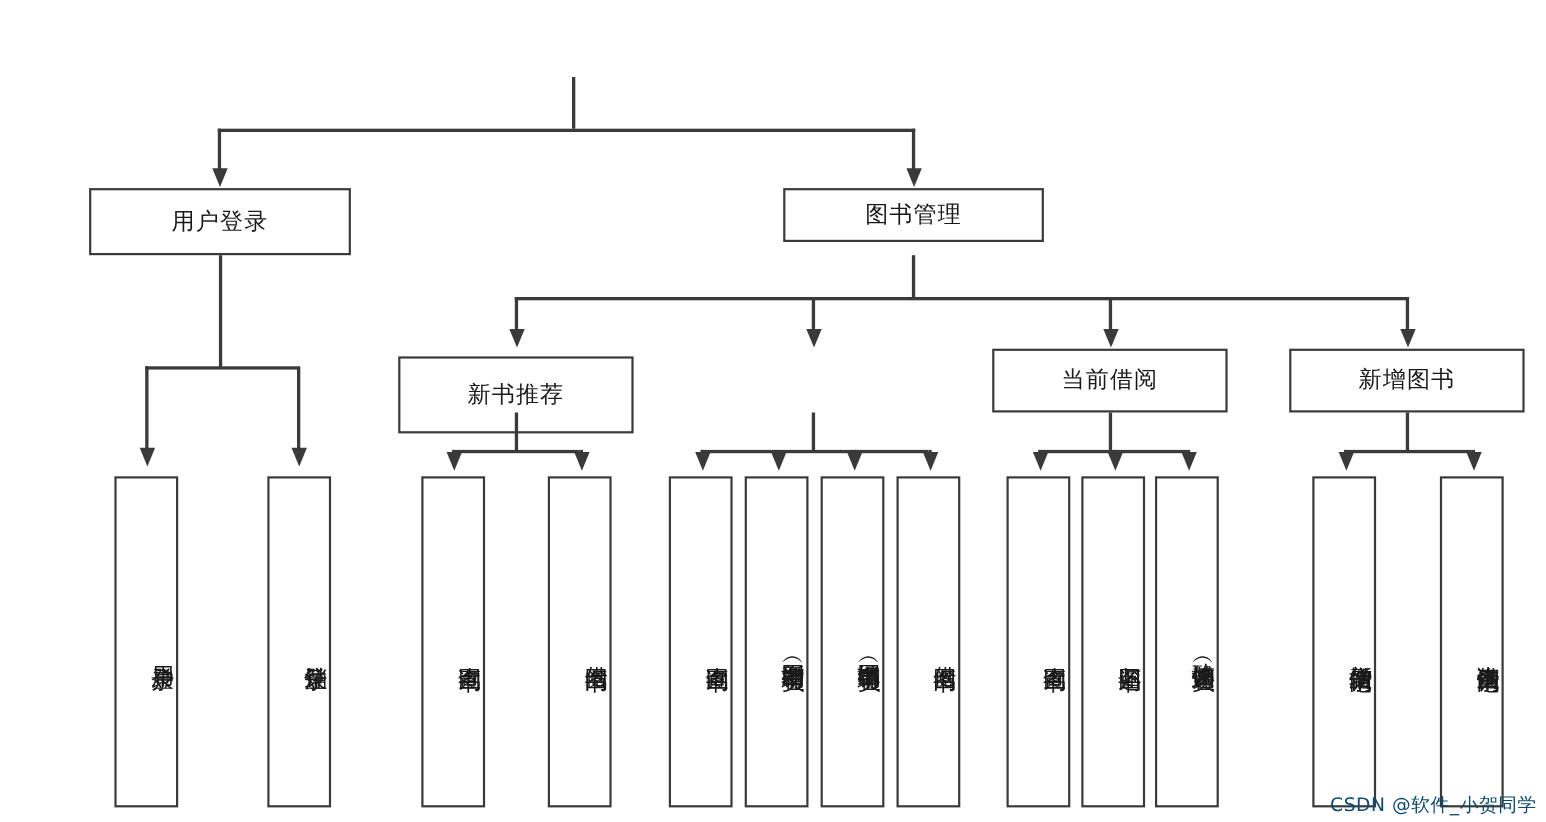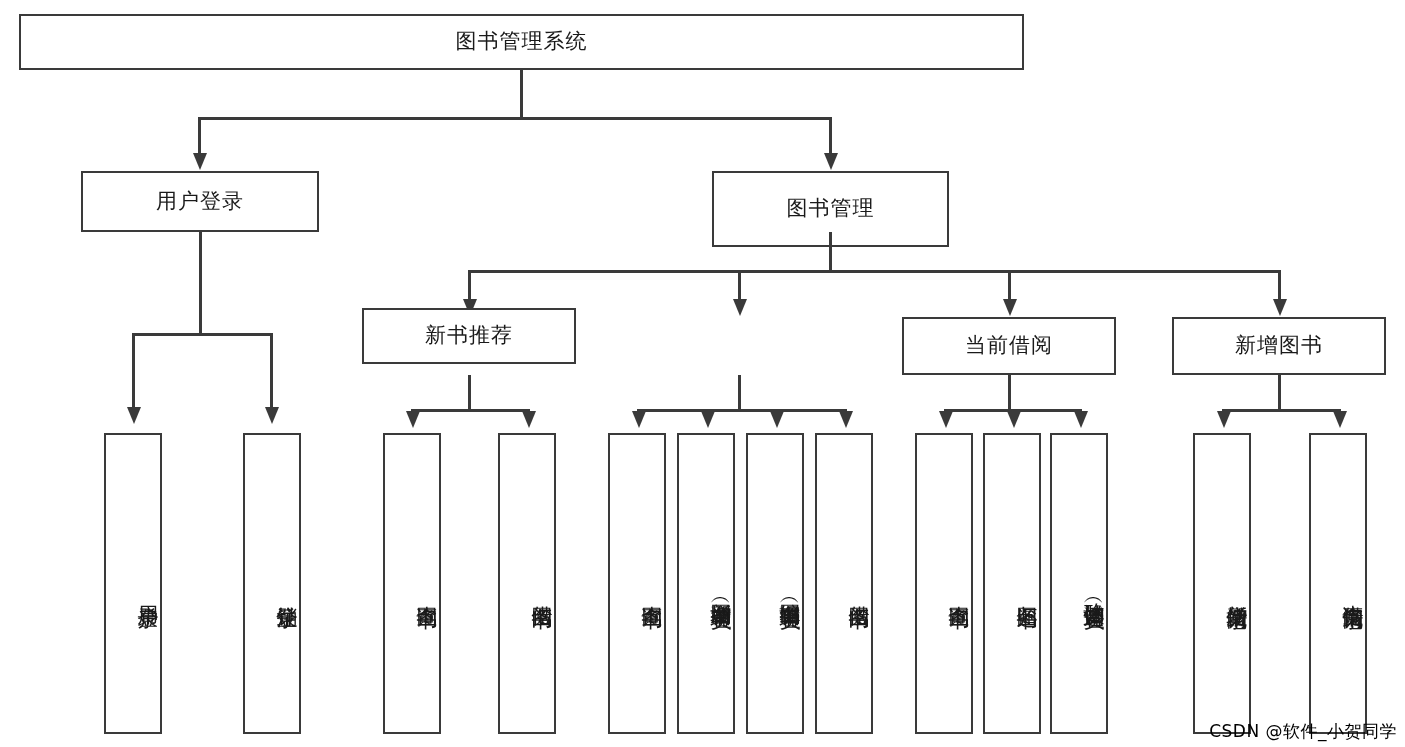--- a/index.html
+++ b/index.html
@@ -61,51 +61,48 @@
     height: 0;
     border-left: 7px solid transparent;
     border-right: 7px solid transparent;
     border-top: 17px solid #3a3a3a;
   }
   #watermark {
     position: absolute;
     right: 8px;
     bottom: 4px;
     font-size: 17px;
-    color: #000000;
+    color: #0c4a6e;
     letter-spacing: 0.5px;
     white-space: nowrap;
     font-family: "DejaVu Sans", "Liberation Sans", sans-serif;
     margin-left: 12px;
   }
 </style>
 </head>
 <body>
 
 <div id="canvas">
 
-  <div class="node node-h" style="left:19px; top:14px; width:1005px; height:56px;">
-    <span>图书管理系统</span>
-  </div>
 
   <div class="edge edge-v" style="left:520px; top:70px; width:2.5px; height:47px;"></div>
 
   <div class="edge edge-h" style="left:198px; top:117px; width:634px;"></div>
 
   <div class="edge edge-v" style="left:198px; top:117px; height:40px;"></div>
   <div class="arrow" style="left:192.5px; top:153px;"></div>
 
   <div class="edge edge-v" style="left:829px; top:117px; height:40px;"></div>
   <div class="arrow" style="left:823.5px; top:153px;"></div>
 
   <div class="node node-h" style="left:81px; top:171px; width:238px; height:61px;">
     <span>用户登录</span>
   </div>
 
-  <div class="node node-h" style="left:712px; top:171px; width:237px; height:76px;">
+  <div class="node node-h" style="left:712px; top:171px; width:237px; height:49px;">
     <span>图书管理</span>
   </div>
 
   <div class="edge edge-v" style="left:199px; top:232px; height:102px;"></div>
   <div class="edge edge-h" style="left:132px; top:333px; width:138px;"></div>
   <div class="edge edge-v" style="left:132px; top:333px; height:78px;"></div>
   <div class="arrow" style="left:126.5px; top:407px;"></div>
   <div class="edge edge-v" style="left:270px; top:333px; height:78px;"></div>
   <div class="arrow" style="left:264.5px; top:407px;"></div>
 
@@ -117,21 +114,21 @@
 
   <div class="edge edge-v" style="left:738px; top:270px; height:33px;"></div>
   <div class="arrow" style="left:732.5px; top:299px;"></div>
 
   <div class="edge edge-v" style="left:1008px; top:270px; height:33px;"></div>
   <div class="arrow" style="left:1002.5px; top:299px;"></div>
 
   <div class="edge edge-v" style="left:1278px; top:270px; height:33px;"></div>
   <div class="arrow" style="left:1272.5px; top:299px;"></div>
 
-  <div class="node node-h" style="left:362px; top:308px; width:214px; height:56px;">
+  <div class="node node-h" style="left:362px; top:324px; width:214px; height:70px;">
     <span>新书推荐</span>
   </div>
   <div class="node node-h" style="left:902px; top:317px; width:214px; height:58px;">
     <span>当前借阅</span>
   </div>
   <div class="node node-h" style="left:1172px; top:317px; width:214px; height:58px;">
     <span>新增图书</span>
   </div>
 
   <div class="edge edge-v" style="left:468px; top:375px; height:36px;"></div>

